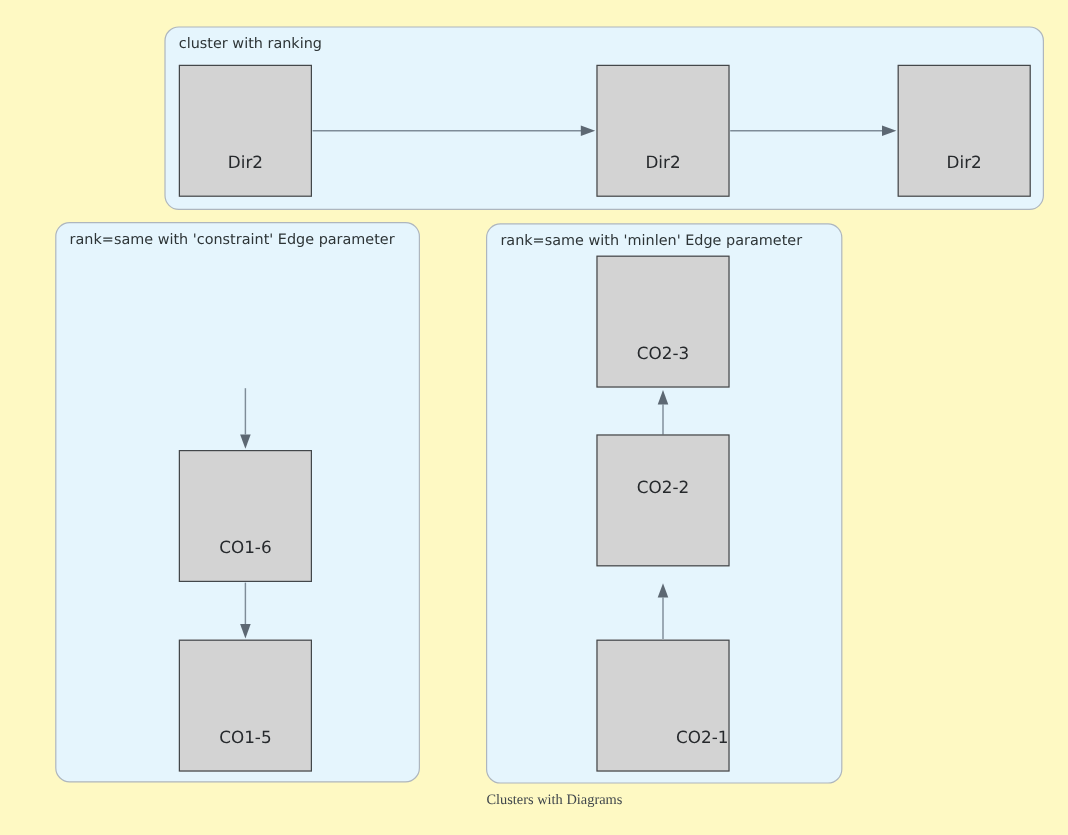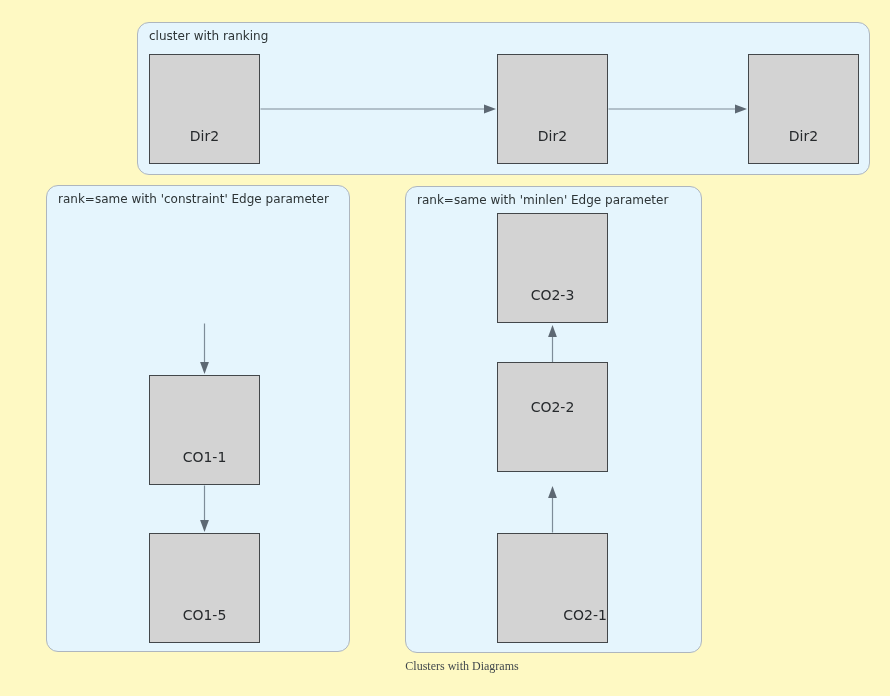--- a/index.html
+++ b/index.html
@@ -136,21 +136,21 @@
     <span class="node-label">Dir2</span>
   </div>
   <div class="node" id="node-dir2-2">
     <span class="node-label">Dir2</span>
   </div>
   <div class="node" id="node-dir2-3">
     <span class="node-label">Dir2</span>
   </div>
 
   <div class="node" id="node-co1-2">
-    <span class="node-label">CO1-1</span>
+    <span class="node-label">CO1-6</span>
   </div>
   <div class="node" id="node-co1-3">
     <span class="node-label">CO1-5</span>
   </div>
 
   <div class="node" id="node-co2-3">
     <span class="node-label">CO2-3</span>
   </div>
   <div class="node" id="node-co2-2">
     <span class="node-label">CO2-2</span>

